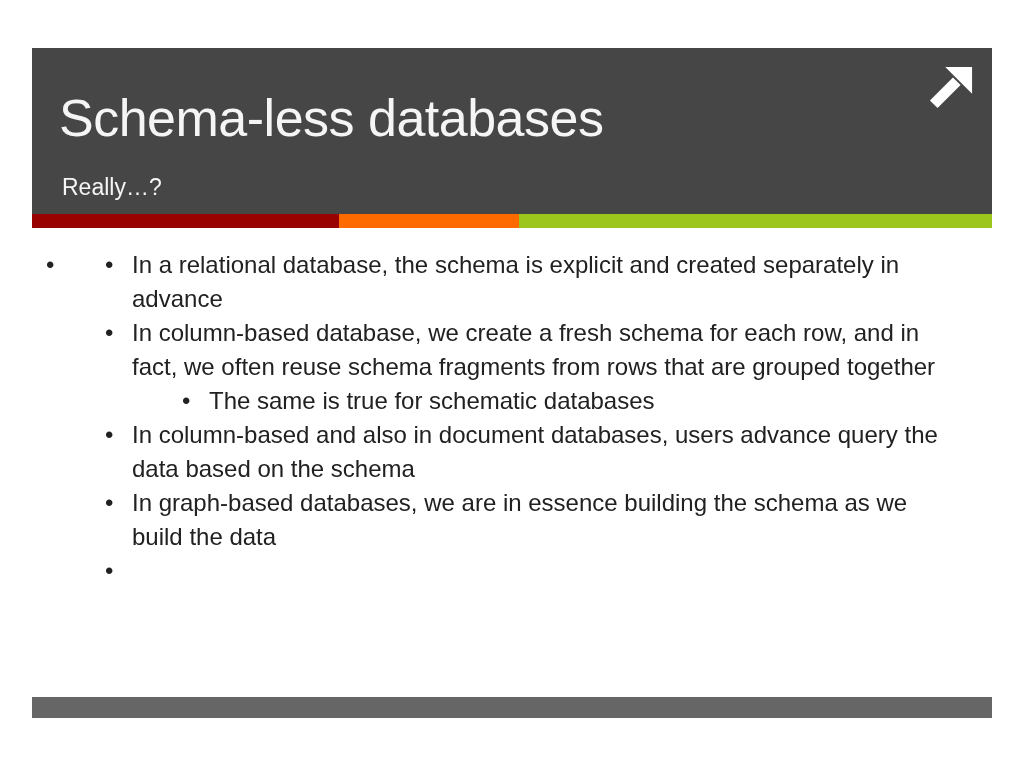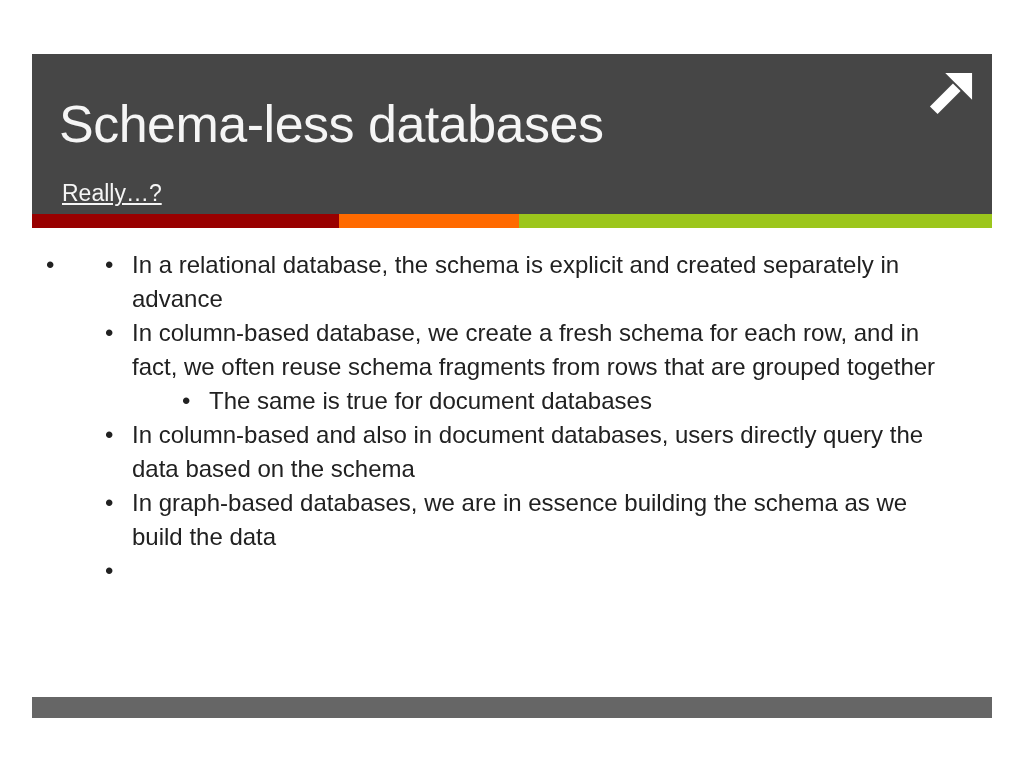--- a/index.html
+++ b/index.html
@@ -6,35 +6,33 @@
   .slide{
     position:relative;
     width:1024px;height:768px;
     background:#ffffff;
     overflow:hidden;
     font-family:"Liberation Sans", sans-serif;
   }
   .header{
     position:absolute;left:32px;top:48px;width:960px;height:166px;
     background:var(--header_bg,#464646);
-    margin-top:6px;
   }
   .title{
     position:absolute;left:27px;top:40px;margin:0;
     font-size:52px;font-weight:300;letter-spacing:-0.5px;
     color:var(--title_text,#f5f5f5);
     font-family:"Liberation Sans", sans-serif;
     white-space:nowrap;
   }
   .subtitle{
     position:absolute;left:30px;top:126px;
     font-size:23px;font-weight:400;
     color:var(--title_text,#f5f5f5);
     white-space:nowrap;
-    text-decoration:underline;
   }
   .corner-arrow{
     position:absolute;right:18px;top:16px;width:46px;height:46px;
   }
   .corner-arrow svg{display:block;width:100%;height:100%;}
   .accent-bar{
     position:absolute;left:32px;top:214px;width:960px;height:14px;
     display:flex;
   }
   .seg{height:100%;}
@@ -89,25 +87,25 @@
     <div class="li lvl2">
       <span class="marker">•</span>
       <span class="txt">In a relational database, the schema is explicit and created separately in advance</span>
     </div>
     <div class="li lvl2">
       <span class="marker">•</span>
       <span class="txt">In column-based database, we create a fresh schema for each row, and in fact, we often reuse schema fragments from rows that are grouped together</span>
     </div>
     <div class="li lvl3">
       <span class="marker">•</span>
-      <span class="txt">The same is true for document databases</span>
+      <span class="txt">The same is true for schematic databases</span>
     </div>
     <div class="li lvl2">
       <span class="marker">•</span>
-      <span class="txt">In column-based and also in document databases, users directly query the data based on the schema</span>
+      <span class="txt">In column-based and also in document databases, users advance query the data based on the schema</span>
     </div>
     <div class="li lvl2">
       <span class="marker">•</span>
       <span class="txt">In graph-based databases, we are in essence building the schema as we build the data</span>
     </div>
     <div class="li lvl2">
       <span class="marker">•</span>
     </div>
   </div>
 

